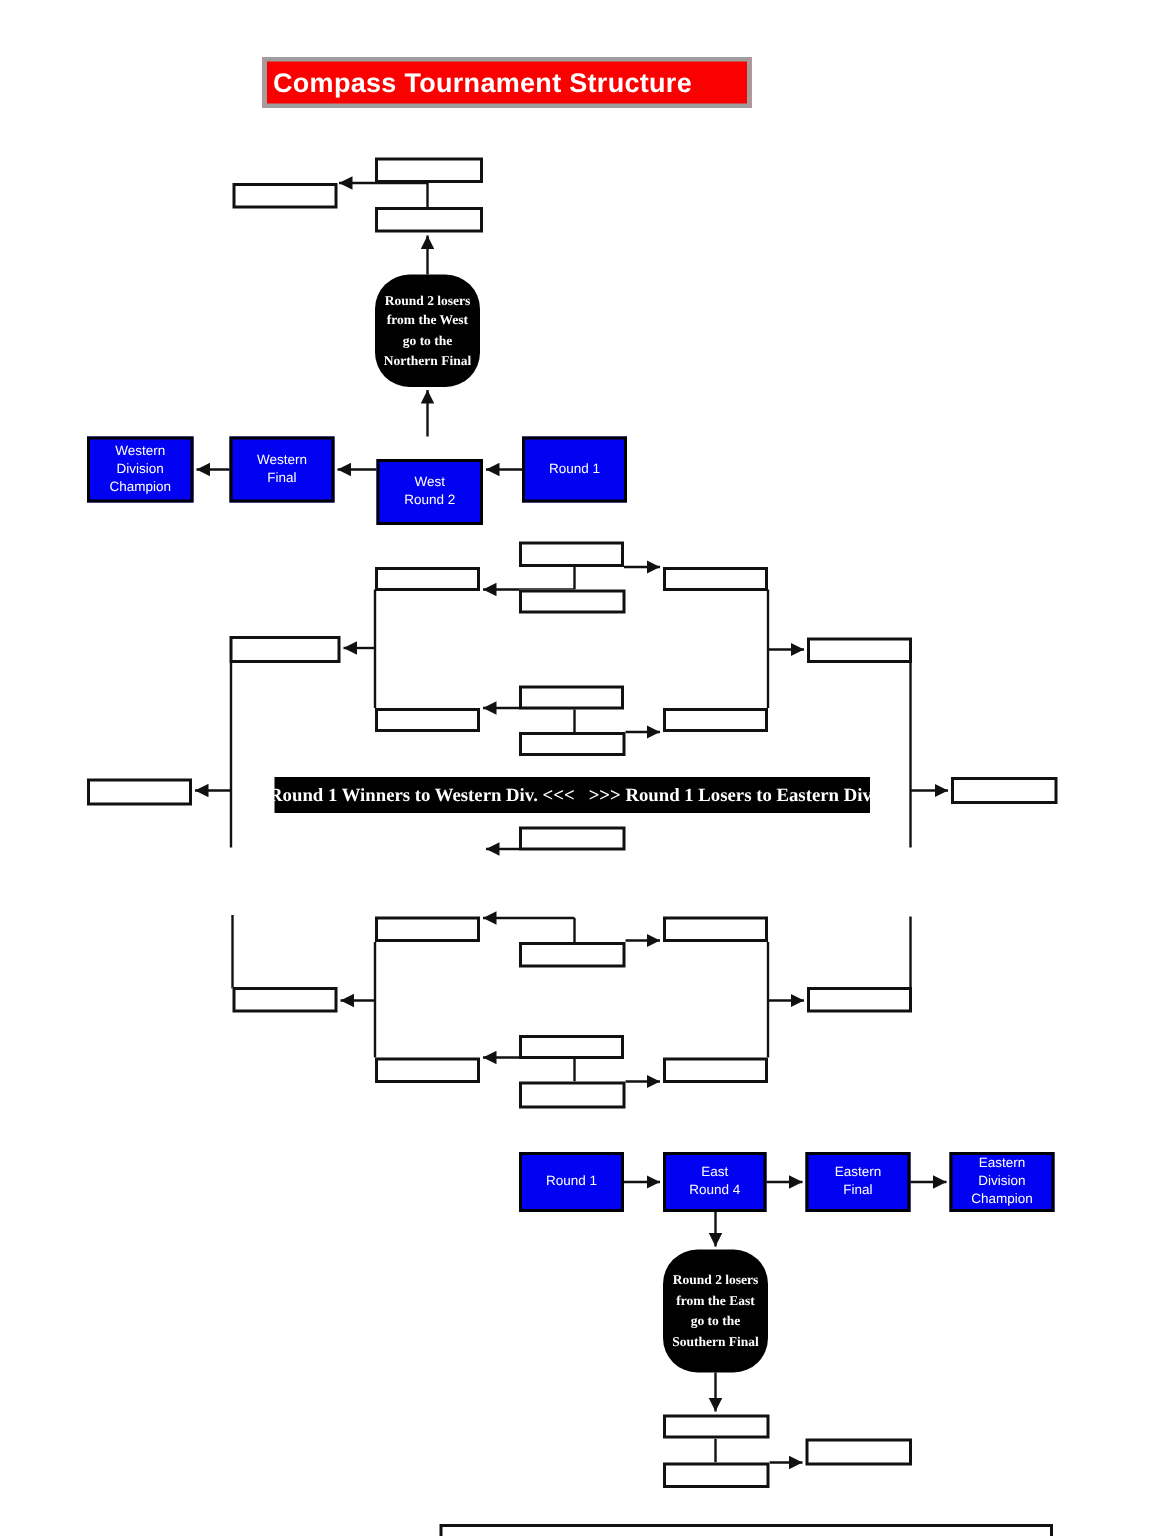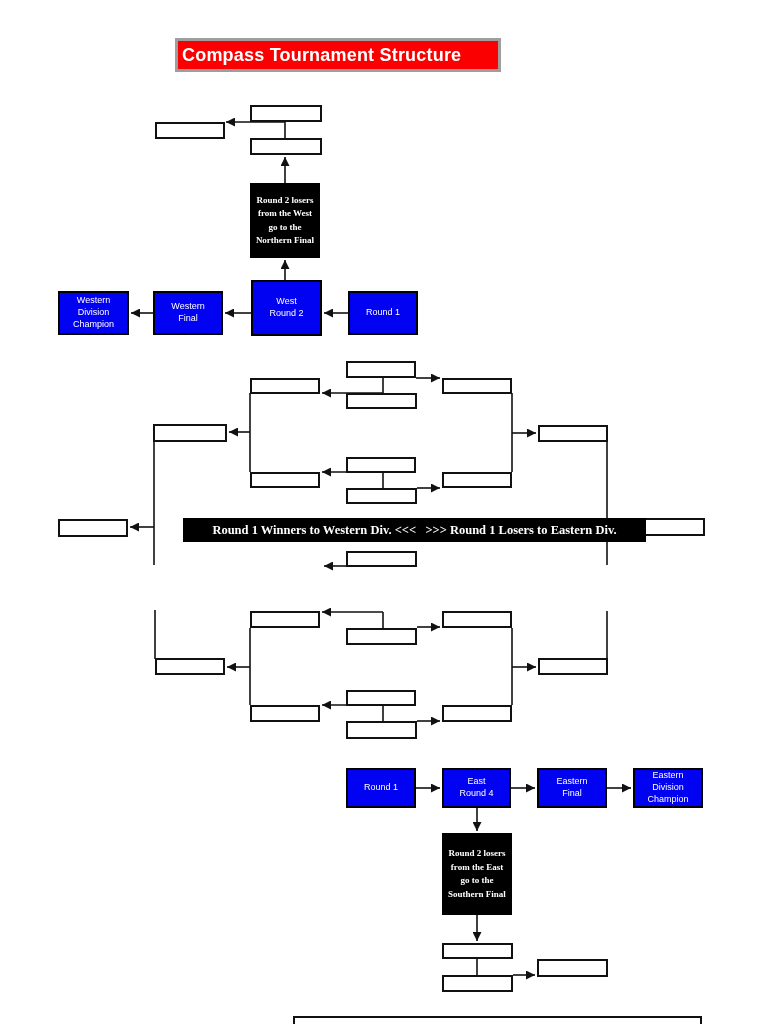--- a/index.html
+++ b/index.html
@@ -57,25 +57,26 @@
     color: #ffffff;
     font-family: "Liberation Serif", serif;
     font-weight: bold;
     font-size: 9px;
     line-height: 1.5;
     display: flex;
     align-items: center;
     justify-content: center;
     text-align: center;
     white-space: pre-line;
+    border-radius: 23px;
   }
   .banner {
     position: absolute;
     left: 183px; top: 518px;
-    width: 463px; height: 24px;
+    width: 397px; height: 24px;
     background: var(--note-black, #000000);
     color: #ffffff;
     font-family: "Liberation Serif", serif;
     font-weight: bold;
     font-size: 12.5px;
     display: flex;
     align-items: center;
     justify-content: center;
     white-space: nowrap;
   }
@@ -152,21 +153,21 @@
   <div class="bbox" style="left:250px;top:183px;width:70px;height:75px">Round 2 losers
 from the West
 go to the
 Northern Final</div>
 
   <div class="bluebox" style="left:58px;top:291px;width:71px;height:44px">Western
 Division
 Champion</div>
   <div class="bluebox" style="left:153px;top:291px;width:70px;height:44px">Western
 Final</div>
-  <div class="bluebox" style="left:251px;top:280px;width:71px;height:56px">West
+  <div class="bluebox" style="left:251px;top:306px;width:71px;height:44px">West
 Round 2</div>
   <div class="bluebox" style="left:348px;top:291px;width:70px;height:44px">Round 1</div>
 
   <div class="wbox" style="left:346px;top:361px;width:70px;height:17px"></div>
   <div class="wbox" style="left:250px;top:378px;width:70px;height:16px"></div>
   <div class="wbox" style="left:442px;top:378px;width:70px;height:16px"></div>
   <div class="wbox" style="left:346px;top:393px;width:71px;height:16px"></div>
   <div class="wbox" style="left:153px;top:424px;width:74px;height:18px"></div>
   <div class="wbox" style="left:538px;top:425px;width:70px;height:17px"></div>
   <div class="wbox" style="left:346px;top:457px;width:70px;height:16px"></div>

